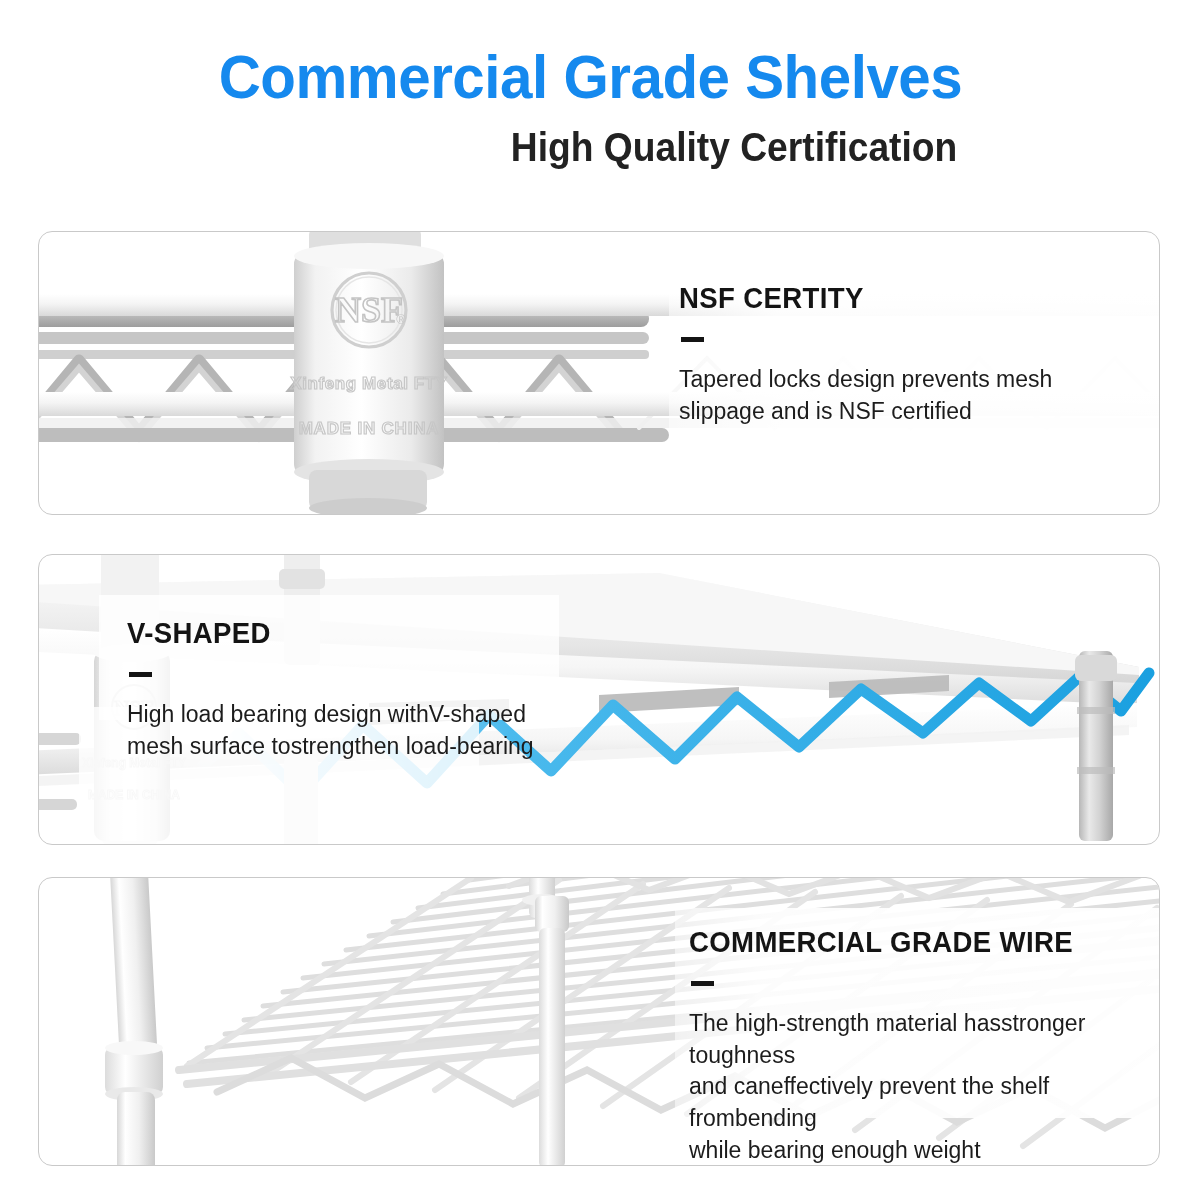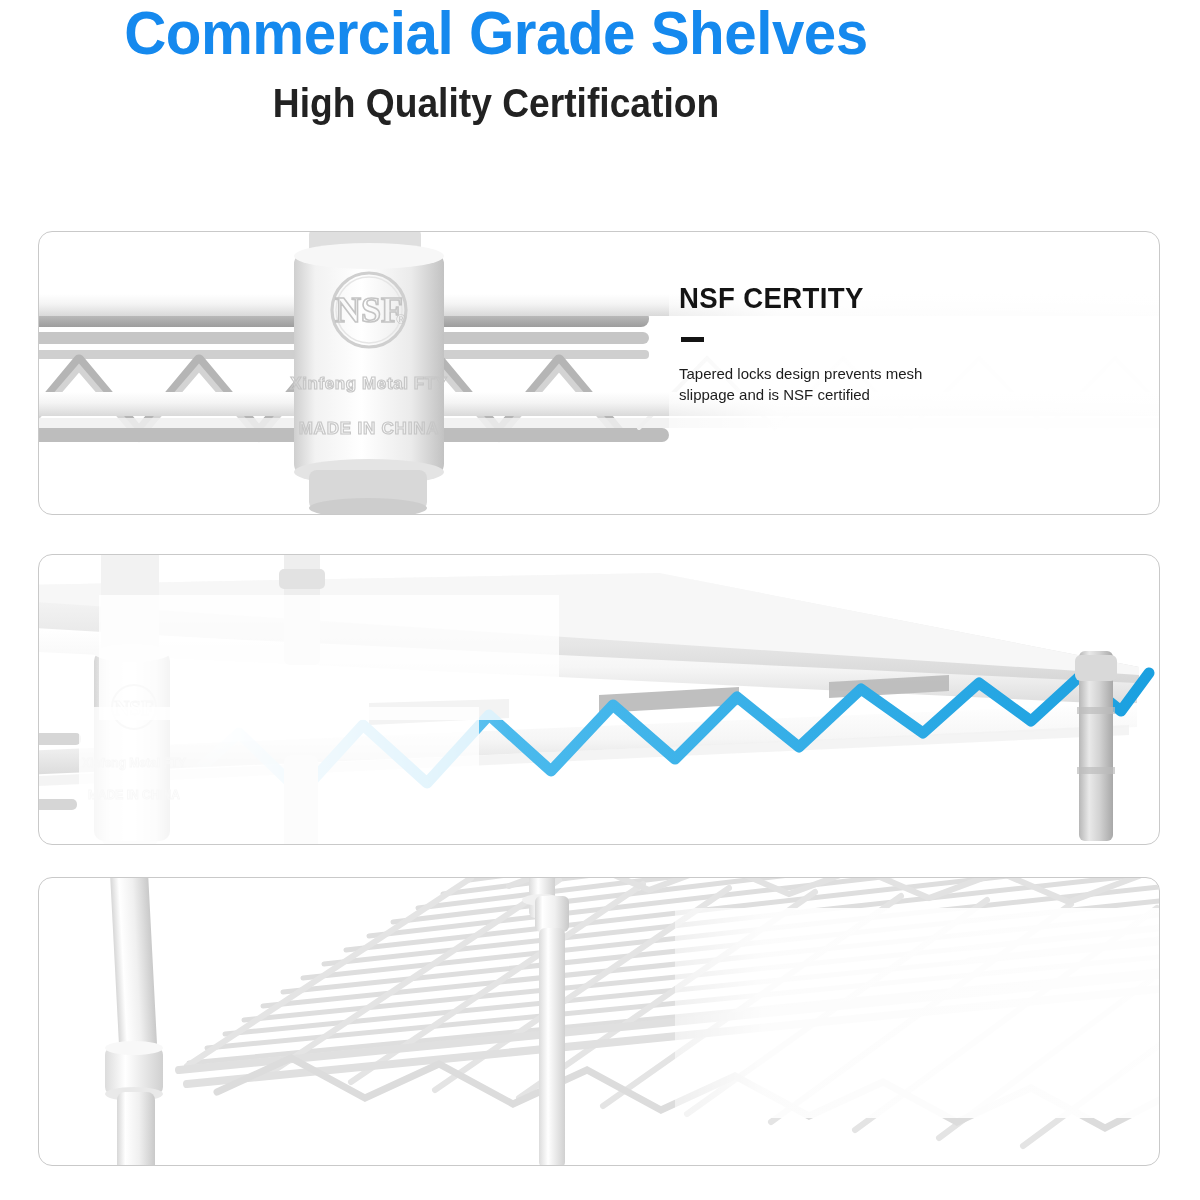--- a/index.html
+++ b/index.html
@@ -11,21 +11,22 @@
     width: 1200px;
     height: 1200px;
     font-family: "Liberation Sans", sans-serif;
     overflow: hidden;
     position: relative;
   }
 
   
   .header {
     width: 992px;
-    text-align: center;
+    padding-top: 44px;
+    text-align: right;
   }
   .main-title {
     font-family: "Liberation Sans Narrow", "Liberation Sans", sans-serif;
     font-size: 62px;
     font-weight: bold;
     color: #1589ee;
     letter-spacing: -0.5px;
     line-height: 1.05;
     transform: scaleX(0.94);
     transform-origin: center;
@@ -79,21 +80,21 @@
     margin: 0;
   }
   .feat-dash {
     width: 23px;
     height: 5px;
     background: #141414;
     margin: 22px 0 22px 2px;
   }
   .feat-body {
     font-family: "Liberation Sans", sans-serif;
-    font-size: 15px;
+    font-size: 23px;
     color: #1c1c1c;
     line-height: 1.38;
     margin: 0;
     white-space: pre-line;
   }
 
   
   #p1-text { left: 640px; top: 50px; width: 430px; }
   #p2-text { left: 88px;  top: 62px;  width: 440px; }
   #p3-text { left: 650px; top: 48px;  width: 470px; }
@@ -277,20 +278,26 @@
       <g fill="#cfcfcf" opacity=".85">
         <rect x="-20" y="178" width="62" height="12" rx="5"></rect>
         <rect x="-20" y="244" width="58" height="11" rx="5"></rect>
       </g>
     </svg>
   </div>
 
   <div class="frost" id="p2-frost-a"></div>
   <div class="frost" id="p2-frost-b"></div>
 
+  <div class="txt-block" id="p2-text">
+    <p class="feat-title">V-SHAPED</p>
+    <div class="feat-dash"></div>
+    <p class="feat-body">High load bearing design withV-shaped
+mesh surface tostrengthen load-bearing</p>
+  </div>
 </section>
 
 <section class="panel" id="panel-3">
 
   <div class="panel-art">
     <svg viewBox="0 0 1120 287" preserveAspectRatio="xMidYMid slice" aria-hidden="true">
       <defs>
         <linearGradient id="postW" x1="0" y1="0" x2="1" y2="0">
           <stop offset="0%" stop-color="#d7d7d7"></stop>
           <stop offset="22%" stop-color="#ffffff"></stop>
@@ -364,13 +371,20 @@
         <rect x="490" y="-20" width="26" height="60" rx="6" fill="url(#postW2)"></rect>
         <ellipse cx="503" cy="22" rx="20" ry="6" fill="#f1f1f1"></ellipse>
         <rect x="496" y="18" width="34" height="36" rx="6" fill="url(#postW)"></rect>
         <rect x="500" y="50" width="26" height="240" rx="6" fill="url(#postW2)"></rect>
       </g>
     </svg>
   </div>
 
   <div class="frost" id="p3-frost"></div>
 
+  <div class="txt-block" id="p3-text">
+    <p class="feat-title">COMMERCIAL GRADE WIRE</p>
+    <div class="feat-dash"></div>
+    <p class="feat-body">The high-strength material hasstronger toughness
+and caneffectively prevent the shelf frombending
+while bearing enough weight</p>
+  </div>
 </section>
 
 </body></html>

